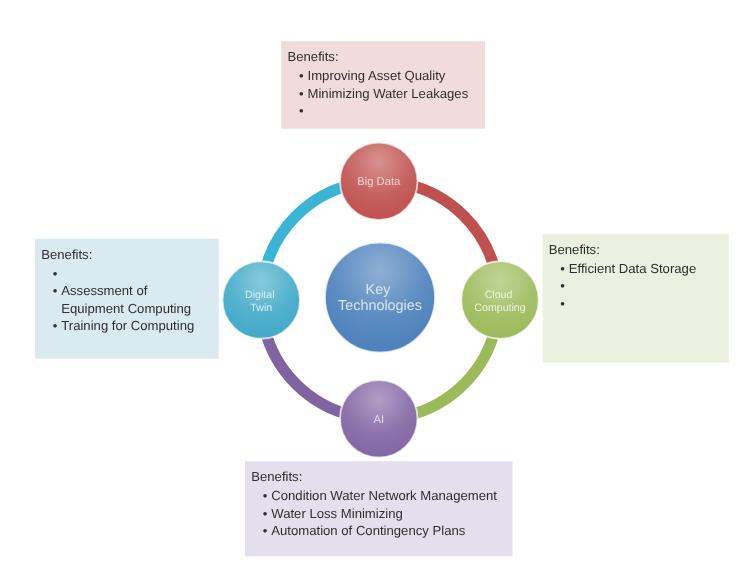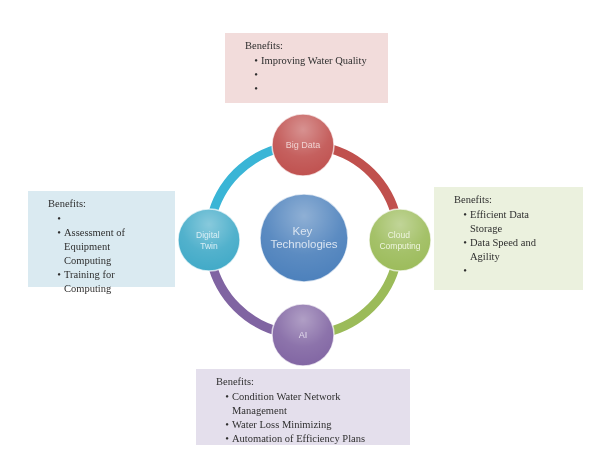--- a/index.html
+++ b/index.html
@@ -2,22 +2,22 @@
 <html><head>
 <meta charset="utf-8">
 <style>
   html,body{margin:0;padding:0;background:#ffffff;}
   .stage{
     position:relative;width:600px;height:464px;background:#ffffff;overflow:hidden;
     font-family:"Liberation Sans",sans-serif;
   }
   .ring-svg{position:absolute;left:0;top:0;width:600px;height:464px;}
   .box{
-    position:absolute;box-sizing:border-box;padding:6px 20px;
-    font-size:10.5px;line-height:14px;font-family:Liberation Serif, serif;
+    position:absolute;box-sizing:border-box;padding:6px 5px;
+    font-size:10.5px;line-height:14px;
   }
   .box-title{margin:0 0 1px 0;}
   .bullet{display:flex;}
   .bullet .dot{width:10px;flex:0 0 10px;text-align:center;margin-left:6px;}
   .bullet .txt{flex:1 1 auto;}
   .box-top{left:225px;top:33px;width:163px;height:70px;}
   .box-left{left:28px;top:191px;width:147px;height:96px;}
   .box-right{left:434px;top:187px;width:149px;height:103px;}
   .box-bottom{left:196px;top:369px;width:214px;height:76px;}
   .node-label{font-family:"Liberation Sans",sans-serif;}
@@ -82,58 +82,58 @@
         <tspan x="209" y="238">Digital</tspan>
         <tspan x="209" y="249">Twin</tspan>
       </text>
     </g>
   </svg>
 
   <div class="box box-top" style="background-color: rgb(242, 220, 219);">
     <div class="box-title">Benefits:</div>
     <div class="bullet">
       <span class="dot">•</span>
-      <span class="txt">Improving Water Quality</span>
+      <span class="txt">Improving Asset Quality</span>
     </div>
     <div class="bullet">
       <span class="dot">•</span>
+      <span class="txt">Minimizing Water Leakages</span>
     </div>
     <div class="bullet">
       <span class="dot">•</span>
     </div>
   </div>
 
   <div class="box box-right" style="background-color: rgb(235, 241, 222);">
     <div class="box-title">Benefits:</div>
     <div class="bullet">
       <span class="dot">•</span>
       <span class="txt">Efficient Data Storage</span>
     </div>
     <div class="bullet">
       <span class="dot">•</span>
-      <span class="txt">Data Speed and Agility</span>
     </div>
     <div class="bullet">
       <span class="dot">•</span>
     </div>
   </div>
 
   <div class="box box-bottom" style="background-color: rgb(228, 223, 236);">
     <div class="box-title">Benefits:</div>
     <div class="bullet">
       <span class="dot">•</span>
       <span class="txt">Condition Water Network Management</span>
     </div>
     <div class="bullet">
       <span class="dot">•</span>
       <span class="txt">Water Loss Minimizing</span>
     </div>
     <div class="bullet">
       <span class="dot">•</span>
-      <span class="txt">Automation of Efficiency Plans</span>
+      <span class="txt">Automation of Contingency Plans</span>
     </div>
   </div>
 
   <div class="box box-left" style="background-color: rgb(218, 234, 241);">
     <div class="box-title">Benefits:</div>
     <div class="bullet">
       <span class="dot">•</span>
     </div>
     <div class="bullet">
       <span class="dot">•</span>

